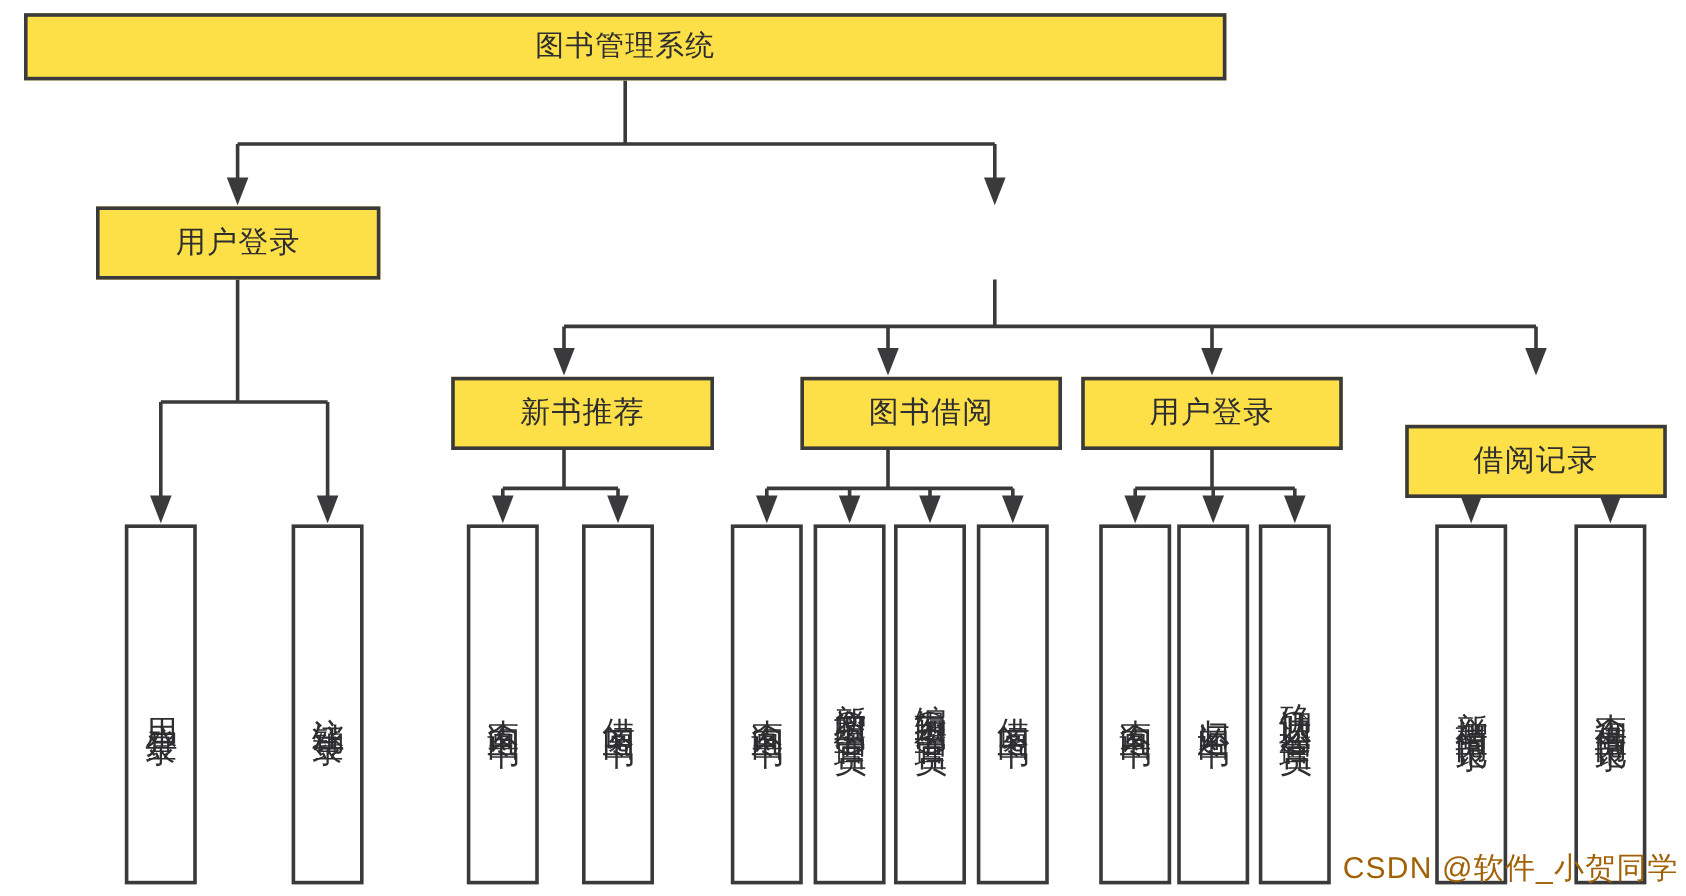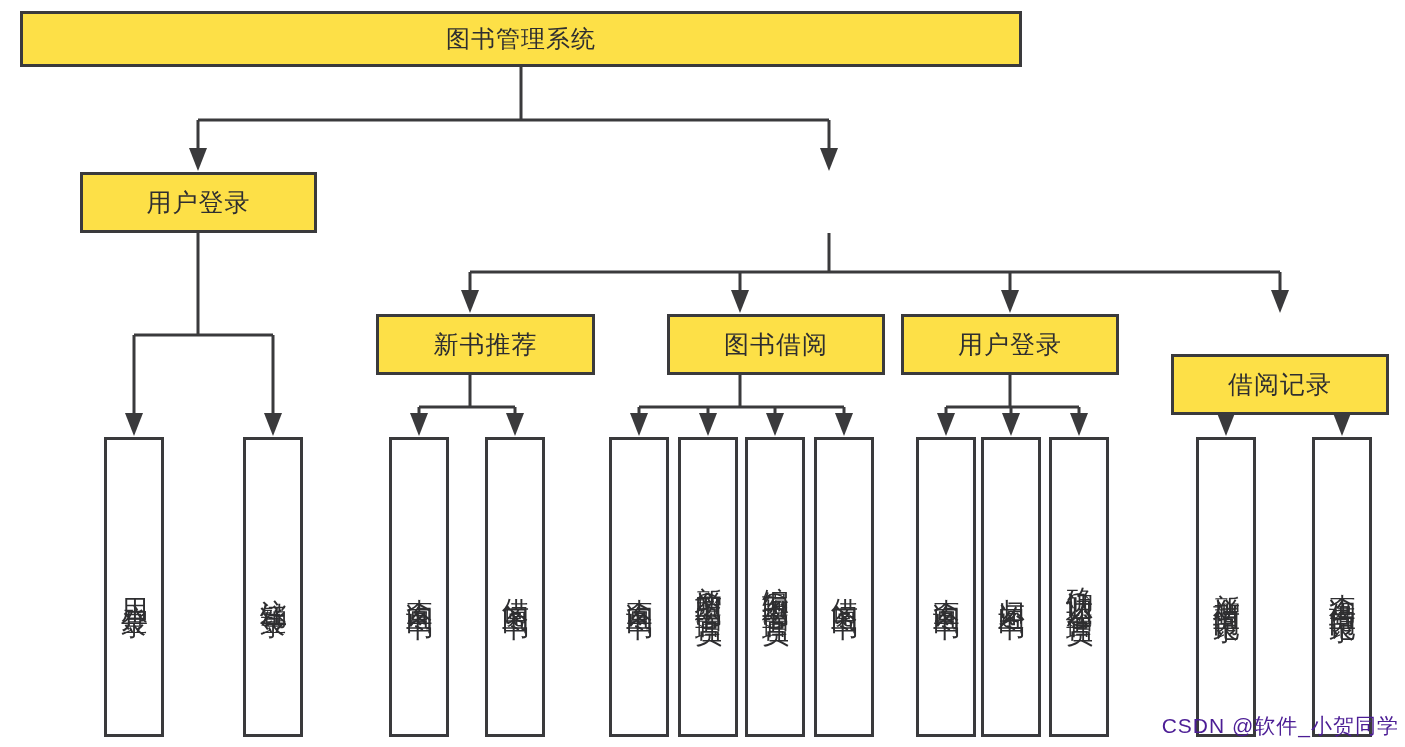--- a/index.html
+++ b/index.html
@@ -60,22 +60,22 @@
     letter-spacing: 5px;
     line-height: 1;
     width: 60px;
     top: 437px;
     height: 300px;
   }
   .watermark {
     position: absolute;
     right: 6px;
     bottom: 7px;
-    color: #4c1d95;
-    font-size: 21px;
+    color: #a16207;
+    font-size: 25px;
     letter-spacing: 1px;
   }
 </style>
 </head>
 <body>
 
 <div class="canvas">
 
   <svg class="connectors" viewBox="0 0 1405 747" xmlns="http://www.w3.org/2000/svg">
 

